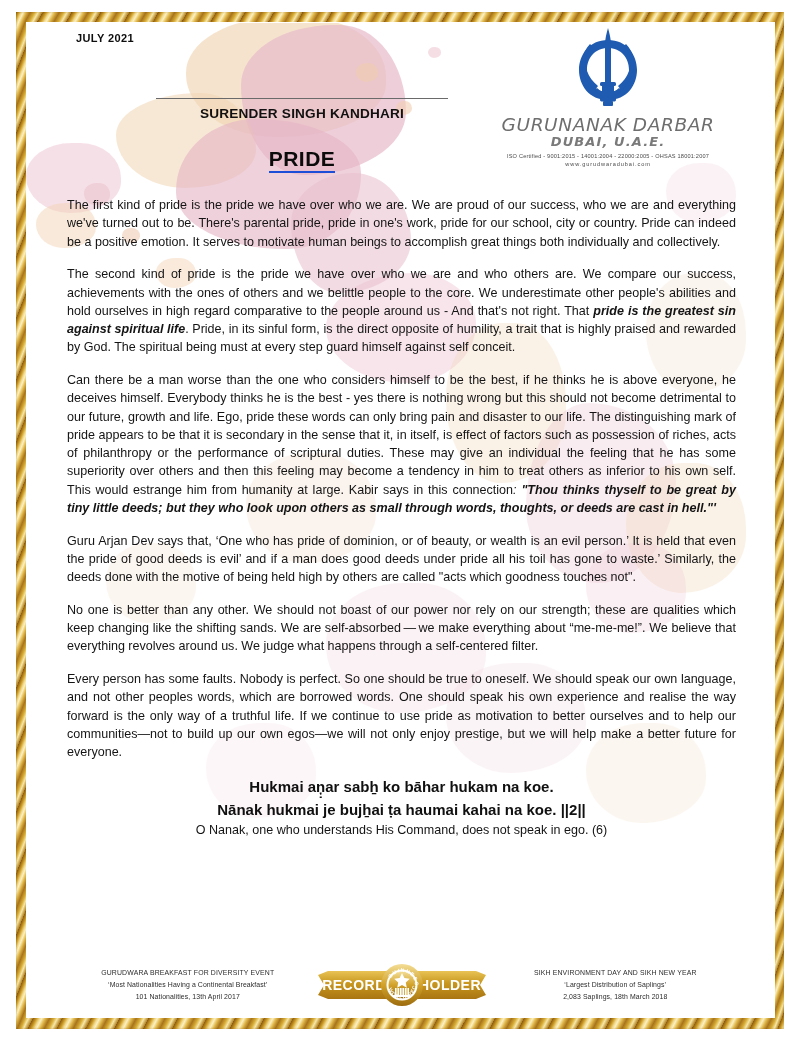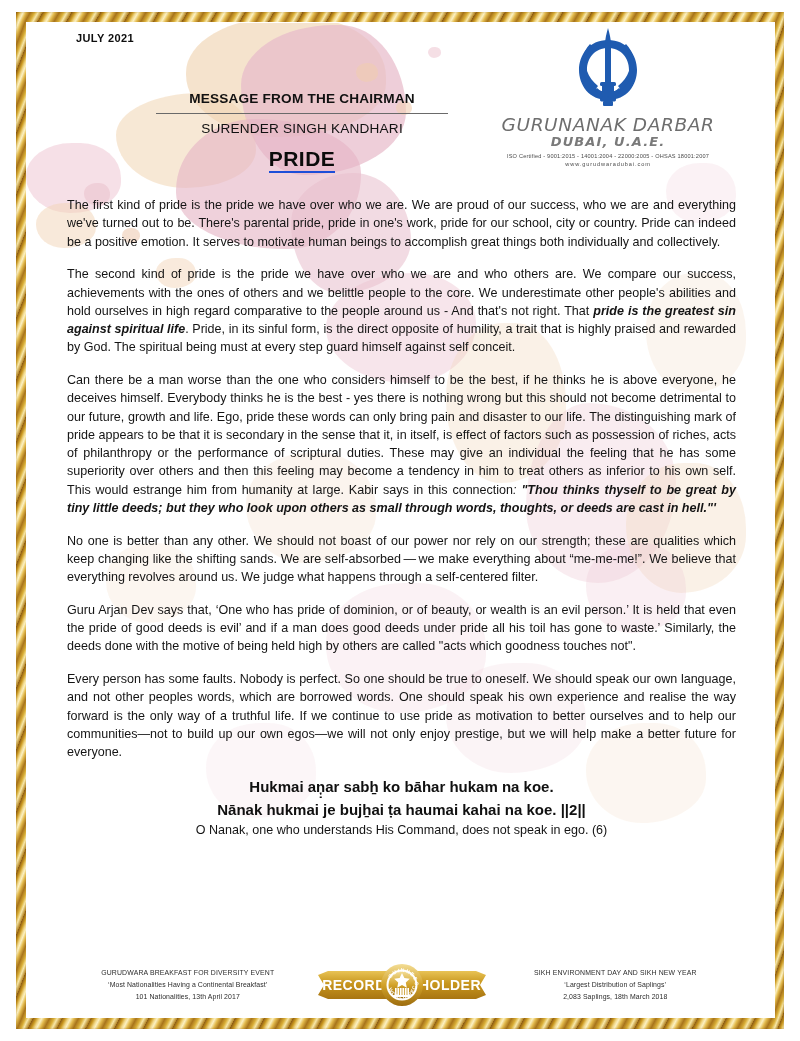--- a/index.html
+++ b/index.html
@@ -97,21 +97,21 @@
     color: #111;
     white-space: nowrap;
   }
   .head-rule {
     height: 1px;
     background: #6a6a6a;
     margin: 7px 4px 7px 4px;
   }
   .head-name {
     font-size: 13.6px;
-    font-weight: normal;
+    font-weight: bold;
     letter-spacing: .2px;
     color: #111;
     white-space: nowrap;
   }
 
   .doc-title {
     position: absolute;
     left: 126px;
     top: 124px;
     width: 300px;
@@ -249,21 +249,20 @@
     <div class="blob" style="left:180px;top:700px;width:110px;height:95px;background:#eec8d3;opacity:.15;"></div>
     <div class="blob" style="left:620px;top:250px;width:100px;height:120px;background:#f3d9c0;opacity:.25;"></div>
     <div class="blob" style="left:640px;top:140px;width:70px;height:60px;background:#eec9d4;opacity:.22;"></div>
   </div>
 
   <div class="content">
 
     <div class="date-line">JULY 2021</div>
 
     <div class="head-block">
-      <div class="head-title">MESSAGE FROM THE CHAIRMAN</div>
       <div class="head-rule"></div>
       <div class="head-name">SURENDER SINGH KANDHARI</div>
     </div>
 
     <div class="doc-title"><span>PRIDE</span></div>
 
     <div class="logo-block">
       <svg class="khanda" width="64" height="84" viewBox="0 0 64 84" aria-hidden="true">
         <g fill="#1f5bb0">
 
@@ -290,22 +289,22 @@
       <div class="logo-iso">
         <div>ISO Certified - 9001:2015 - 14001:2004 - 22000:2005 - OHSAS 18001:2007</div>
         <div class="logo-web">www.gurudwaradubai.com</div>
       </div>
     </div>
 
     <div class="body-text">
       <p class="para"><span>The first kind of pride is the pride we have over who we are. We are proud of our success, who we are and everything we've turned out to be. There's parental pride, pride in one's work, pride for our school, city or country. Pride can indeed be a positive emotion. It serves to motivate human beings to accomplish great things both individually and collectively.</span></p>
       <p class="para"><span>The second kind of pride is the pride we have over who we are and who others are. We compare our success, achievements with the ones of others and we belittle people to the core. We underestimate other people's abilities and hold ourselves in high regard comparative to the people around us - And that's not right. That </span><b class="bi">pride is the greatest sin against spiritual life</b><span>. Pride, in its sinful form, is the direct opposite of humility, a trait that is highly praised and rewarded by God. The spiritual being must at every step guard himself against self conceit.</span></p>
       <p class="para"><span>Can there be a man worse than the one who considers himself to be the best, if he thinks he is above everyone, he deceives himself. Everybody thinks he is the best - yes there is nothing wrong but this should not become detrimental to our future, growth and life. Ego, pride these words can only bring pain and disaster to our life. The distinguishing mark of pride appears to be that it is secondary in the sense that it, in itself, is effect of factors such as possession of riches, acts of philanthropy or the performance of scriptural duties. These may give an individual the feeling that he has some superiority over others and then this feeling may become a tendency in him to treat others as inferior to his own self. This would estrange him from humanity at large. Kabir says in this connection</span><i>: </i><b class="bi">"Thou thinks thyself to be great by tiny little deeds; but they who look upon others as small through words, thoughts, or deeds are cast in hell."'</b></p>
+      <p class="para"><span>Guru Arjan Dev says that, ‘One who has pride of dominion, or of beauty, or wealth is an evil person.’ It is held that even the pride of good deeds is evil’ and if a man does good deeds under pride all his toil has gone to waste.’ Similarly, the deeds done with the motive of being held high by others are called "acts which goodness touches not".</span></p>
       <p class="para"><span>No one is better than any other. We should not boast of our power nor rely on our strength; these are qualities which keep changing like the shifting sands. We are self-absorbed — we make everything about “me-me-me!”. We believe that everything revolves around us. We judge what happens through a self-centered filter.</span></p>
-      <p class="para"><span>Guru Arjan Dev says that, ‘One who has pride of dominion, or of beauty, or wealth is an evil person.’ It is held that even the pride of good deeds is evil’ and if a man does good deeds under pride all his toil has gone to waste.’ Similarly, the deeds done with the motive of being held high by others are called "acts which goodness touches not".</span></p>
       <p class="para"><span>Every person has some faults. Nobody is perfect. So one should be true to oneself. We should speak our own language, and not other peoples words, which are borrowed words. One should speak his own experience and realise the way forward is the only way of a truthful life. If we continue to use pride as motivation to better ourselves and to help our communities—not to build up our own egos—we will not only enjoy prestige, but we will help make a better future for everyone.</span></p>
 
       <div class="quote-block">
         <div class="quote-gur">Hukmai aņ̣ar sabẖ ko bāhar hukam na koe.</div>
         <div class="quote-gur">Nānak hukmai je bujẖai ṭa haumai kahai na koe. ||2||</div>
         <div class="quote-eng">O Nanak, one who understands His Command, does not speak in ego. (6)</div>
       </div>
     </div>
 
     <div class="footer">

